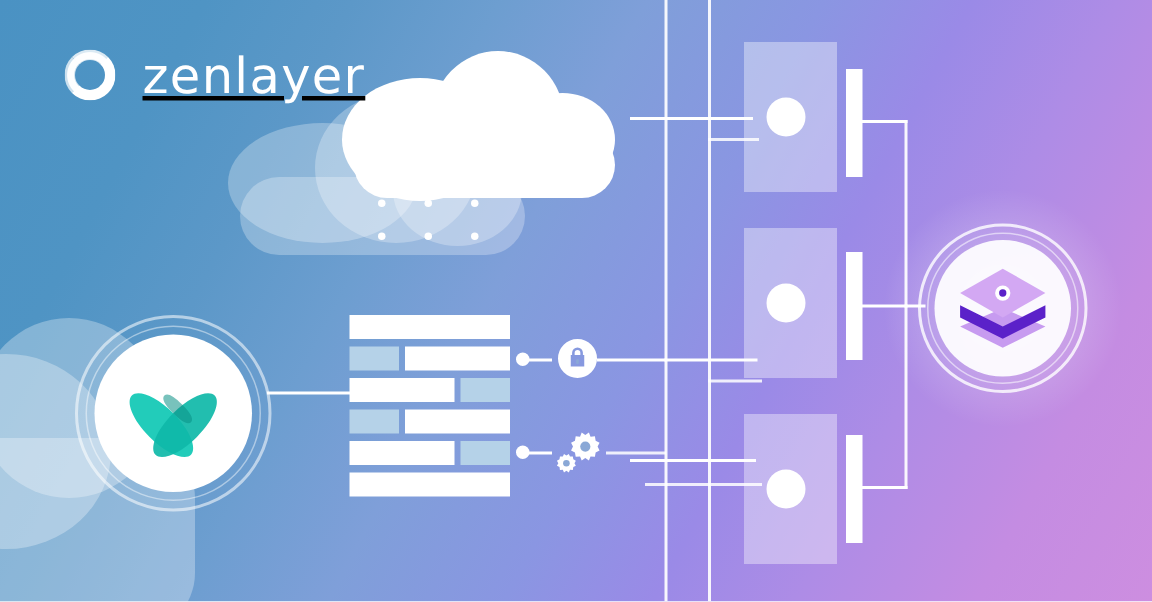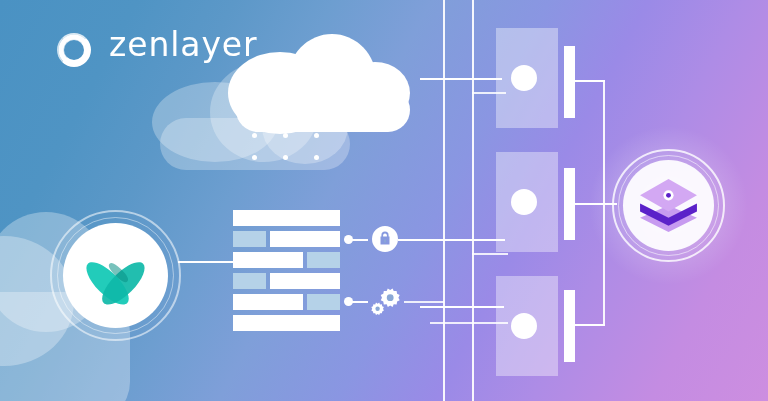--- a/index.html
+++ b/index.html
@@ -42,21 +42,21 @@
     filter:blur(0.4px);
   }
 
   .dot{
     position:absolute;
     width:5px;height:5px;border-radius:50%;
     background:#ffffff;
   }
 
   
-  #logo-wrap{position:absolute;left:52px;top:28px;display:flex;align-items:flex-start;}
+  #logo-wrap{position:absolute;left:38px;top:28px;display:flex;align-items:center;text-decoration:underline;}
   #logo-mark{
     width:44px;height:44px;border-radius:50%;
     background:
       radial-gradient(circle at 50% 50%,
         rgba(255,255,255,0) 0 33%,
         rgba(255,255,255,.96) 35% 48%,
         rgba(255,255,255,0) 50%);
     position:relative;
   }
   #logo-mark::after{

